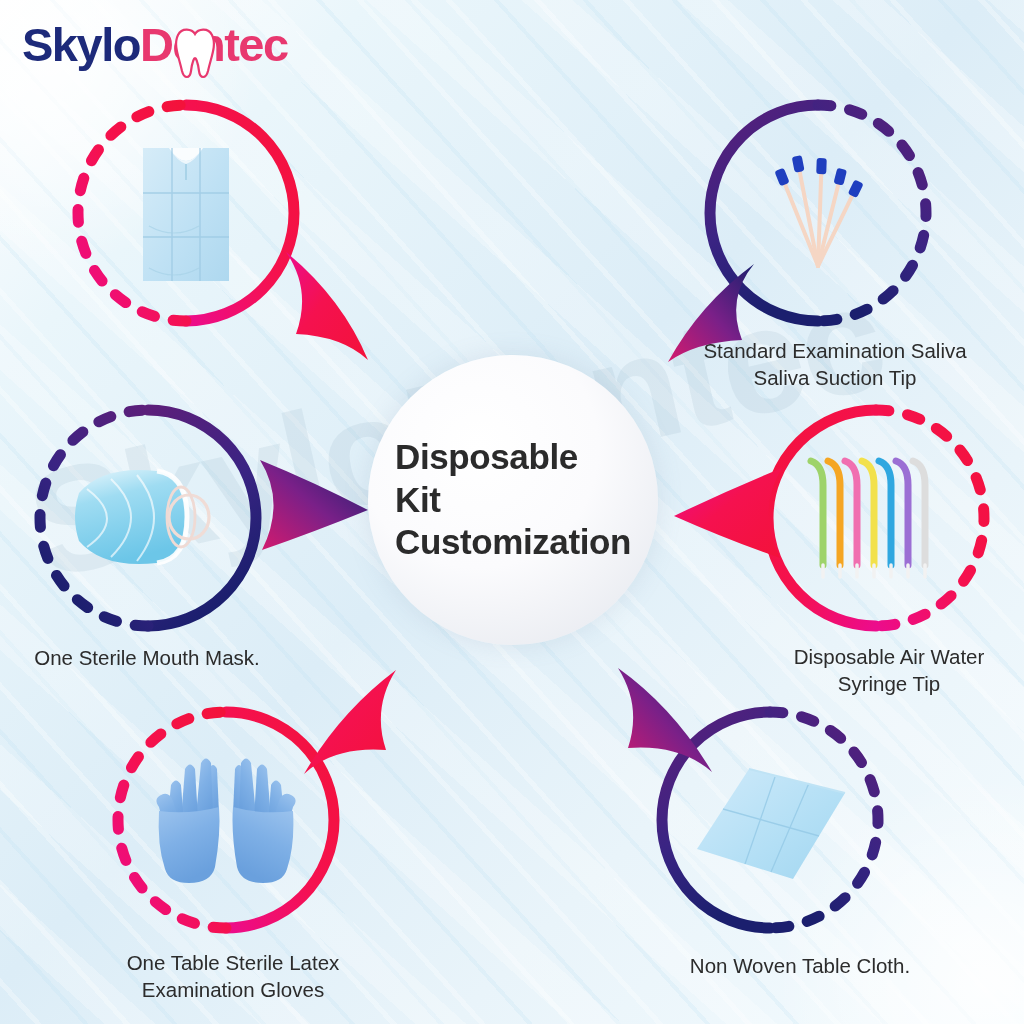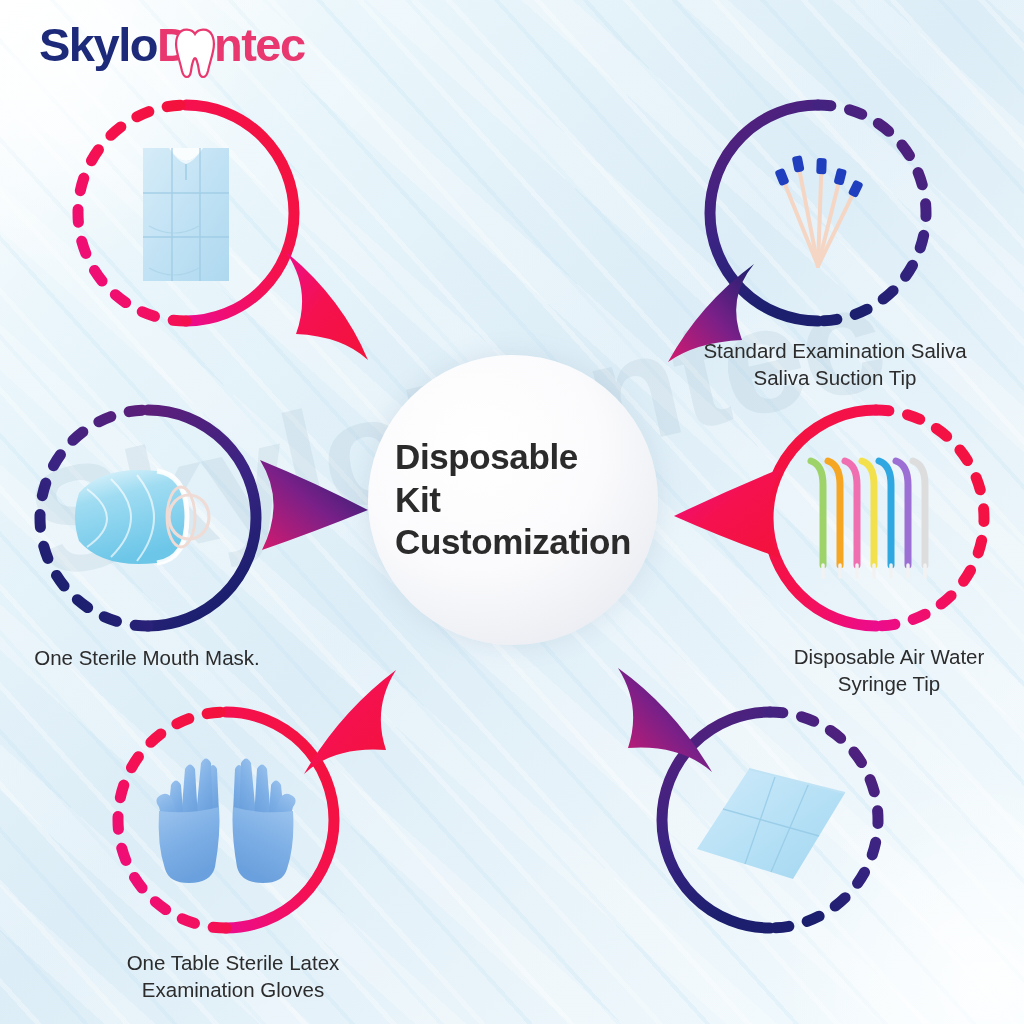--- a/index.html
+++ b/index.html
@@ -49,21 +49,21 @@
     position:absolute;left:20px;top:330px;width:1000px;
     font-size:150px;font-weight:700;letter-spacing:-3px;
     color:rgba(150,175,195,.17);
     transform:rotate(-13deg);
     white-space:nowrap;pointer-events:none;user-select:none;
   }
 
   
   .logo{position:absolute;left:22px;top:16px;height:56px;display:flex;align-items:center;}
   .logo-text{font-size:47px;font-weight:700;letter-spacing:-1.5px;line-height:1;}
-  .logo-skylo{color:#1d2a7a;margin-left:17px;}
+  .logo-skylo{color:#1d2a7a;}
   .logo-dentec{color:#e8386f;}
   .tooth{position:absolute;left:150px;top:6px;width:46px;height:54px;}
 
   
   .center-circle{
     position:absolute;left:368px;top:355px;width:290px;height:290px;border-radius:50%;
     background:radial-gradient(circle at 38% 32%, #ffffff 0%, #fbfbfd 45%, #eceef3 78%, #e2e5ec 100%);
     box-shadow:0 0 26px rgba(120,140,170,.16);
     display:flex;align-items:center;justify-content:center;
   }
@@ -333,20 +333,23 @@
         <path d="M66 36 L162 60 L110 146 L14 116 Z" fill="url(#cloth-grad)"></path>
         <g stroke="#94c9e6" stroke-width="1.3" opacity=".8">
           <line x1="40" y1="76" x2="136" y2="103"></line>
           <line x1="92" y1="44" x2="62" y2="131"></line>
           <line x1="126" y1="50" x2="88" y2="139"></line>
         </g>
         <path d="M66 36 L162 60" stroke="#bfe3f5" stroke-width="2" fill="none"></path>
       </g>
     </svg>
   </div>
+  <div class="label l6">
+    <div>Non Woven Table Cloth.</div>
+  </div>
 
   <svg class="arrow" style="left:282px;top:248px;width:110px;height:120px;" viewBox="0 0 110 120">
     <path d="M4 4 Q30 42 14 86 Q60 88 86 112 Q60 50 4 4 Z" fill="url(#gArrowRed)"></path>
   </svg>
 
   <svg class="arrow" style="left:648px;top:258px;width:110px;height:110px;" viewBox="0 0 110 110">
     <path d="M106 6 Q78 40 94 82 Q48 84 20 104 Q52 46 106 6 Z" fill="url(#gArrowPurple)"></path>
   </svg>
 
   <svg class="arrow" style="left:252px;top:440px;width:120px;height:126px;" viewBox="0 0 120 126">

